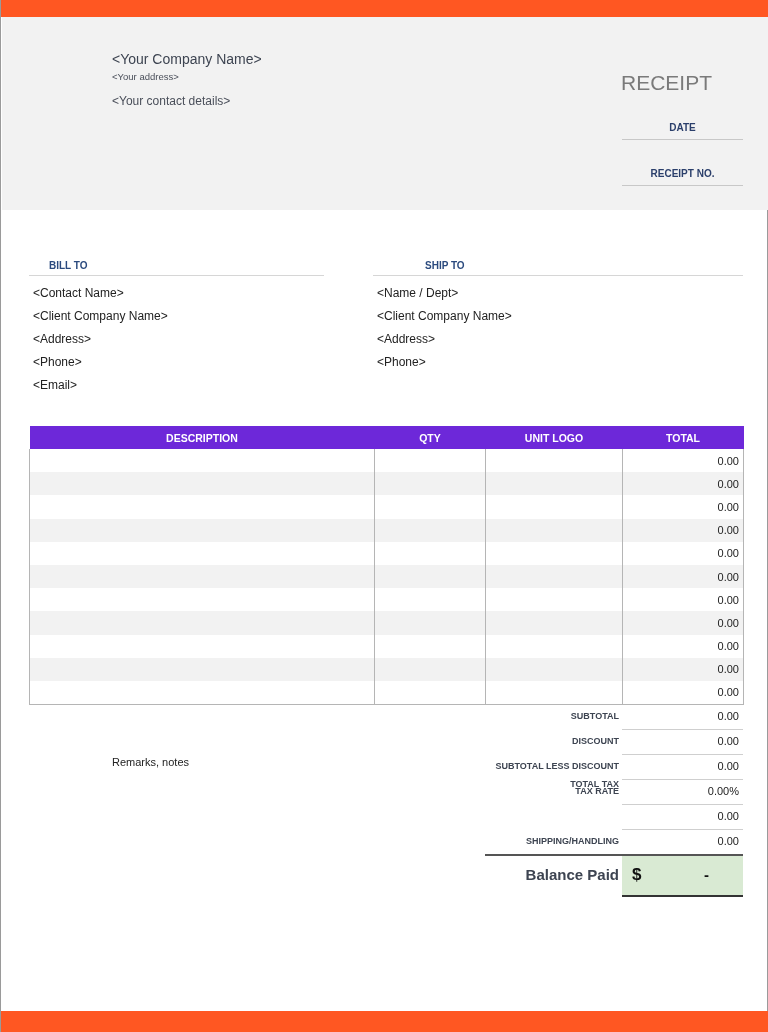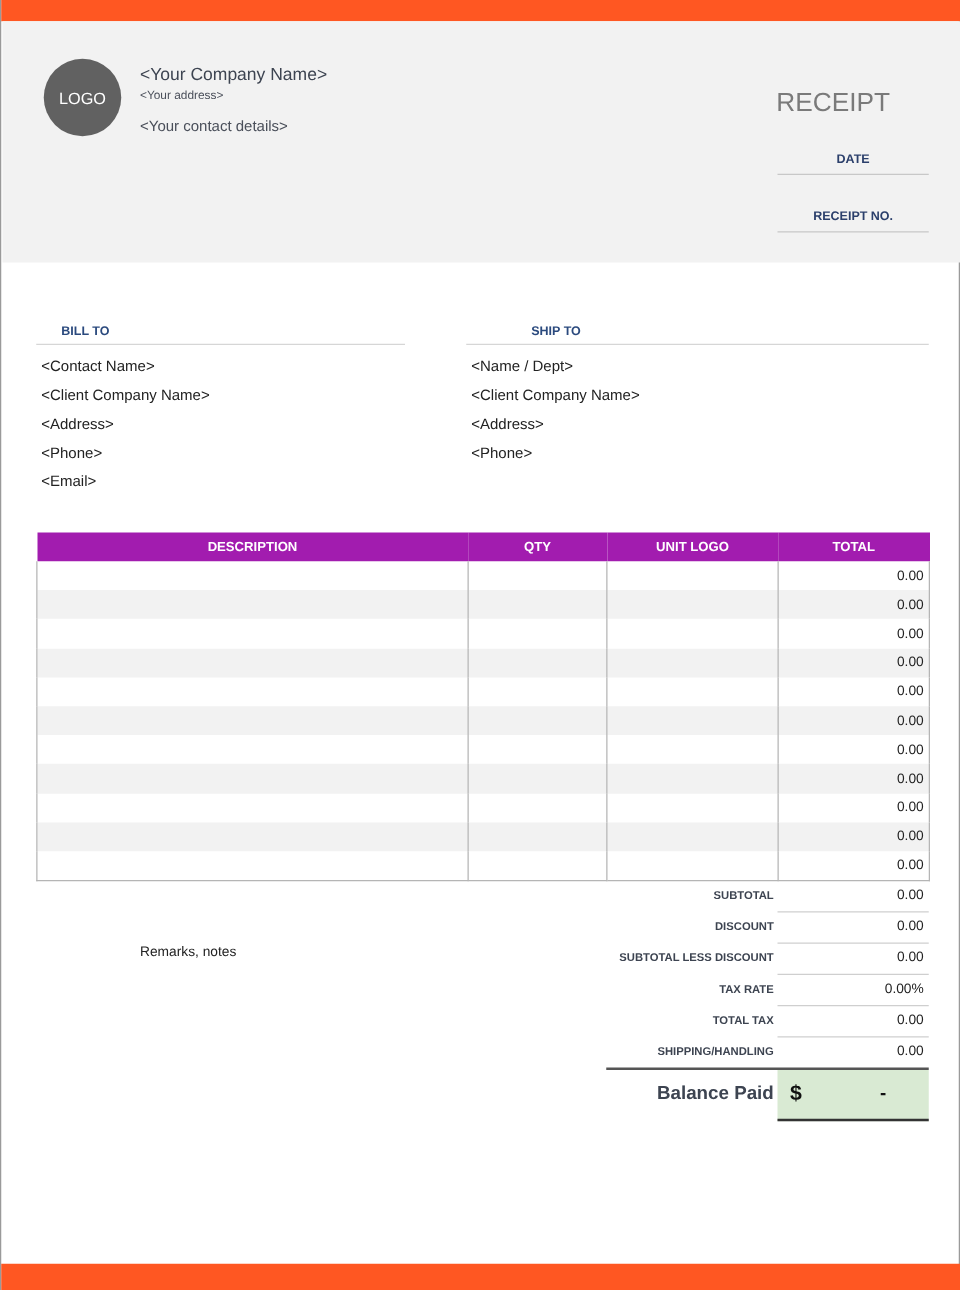--- a/index.html
+++ b/index.html
@@ -13,21 +13,21 @@
   .company-name { position: absolute; left: 111px; top: 51px; font-size: 14px; color: #3d4451; }
   .company-address { position: absolute; left: 111px; top: 71px; font-size: 9.5px; color: #4a4f5a; }
   .company-contact { position: absolute; left: 111px; top: 94px; font-size: 12px; color: #4a4f5a; }
   .receipt-title { position: absolute; left: 620px; top: 71px; width: 96px; font-size: 21px; color: #7a7a7a; text-align: left; }
   .meta-label { position: absolute; left: 621px; width: 121px; font-size: 10px; font-weight: bold; color: #2b3f6b; text-align: center; }
   .meta-line { position: absolute; left: 621px; width: 121px; height: 1px; background: #c8c8c8; }
   .section-title { position: absolute; font-size: 10px; font-weight: bold; color: #2b4a7e; padding-left: 16px; }
   .section-rule { position: absolute; height: 1px; background: #d6d6d6; }
   .addr-line { position: absolute; font-size: 12px; color: #222; }
   table.items { position: absolute; left: 28px; top: 426px; width: 714px; border-collapse: collapse; table-layout: fixed; }
-  table.items th { background: #a21caf; color: #ffffff; font-size: 10.5px; font-weight: bold; height: 23px; text-align: center; padding: 0; }
+  table.items th { background: #6d28d9; color: #ffffff; font-size: 10.5px; font-weight: bold; height: 23px; text-align: center; padding: 0; }
   table.items td { height: 23.2px; border-left: 1px solid #b5b5b5; border-right: 1px solid #b5b5b5; font-size: 11px; color: #222; padding: 0 4px; text-align: right; }
   table.items tr.alt td { background: #f2f2f2; }
   table.items tr.last td { border-bottom: 1px solid #b5b5b5; }
   .remarks { position: absolute; left: 111px; top: 710px; font-size: 11px; color: #222; margin-top: 46px; }
   .sum-label { position: absolute; left: 470px; width: 148px; font-size: 9px; font-weight: bold; color: #3d4451; text-align: right; }
   .sum-value { position: absolute; left: 621px; width: 117px; font-size: 11px; color: #222; text-align: right; }
   .sum-line { position: absolute; left: 621px; width: 121px; height: 1px; background: #cfcfcf; }
   .balance-rule { position: absolute; left: 484px; top: 854px; width: 258px; height: 2px; background: #555; }
   .balance-label { position: absolute; left: 484px; top: 866px; width: 134px; font-size: 15px; font-weight: bold; color: #3d4451; text-align: right; }
   .balance-box { position: absolute; left: 621px; top: 856px; width: 121px; height: 41px; background: #d9ead3; border-bottom: 2px solid #333; }
@@ -35,23 +35,20 @@
   .balance-value { position: absolute; left: 82px; top: 10px; font-size: 15px; font-weight: bold; color: #111; }
 </style>
 </head>
 <body>
 
 <div class="page">
   <div class="bar-top"></div>
 
   <div class="header-band"></div>
 
-  <div class="logo">
-    <span>LOGO</span>
-  </div>
   <div class="company-name">&lt;Your Company Name&gt;</div>
   <div class="company-address">&lt;Your address&gt;</div>
   <div class="company-contact">&lt;Your contact details&gt;</div>
 
   <div class="receipt-title">RECEIPT</div>
   <div class="meta-label" style="top:122px;">DATE</div>
   <div class="meta-line" style="top:139px;"></div>
   <div class="meta-label" style="top:168px;">RECEIPT NO.</div>
   <div class="meta-line" style="top:185px;"></div>
 
@@ -166,21 +163,21 @@
   <div class="sum-line" style="top:754px;"></div>
 
   <div class="sum-label" style="top:761px;">SUBTOTAL LESS DISCOUNT</div>
   <div class="sum-value" style="top:760px;">0.00</div>
   <div class="sum-line" style="top:779px;"></div>
 
   <div class="sum-label" style="top:786px;">TAX RATE</div>
   <div class="sum-value" style="top:785px;">0.00%</div>
   <div class="sum-line" style="top:804px;"></div>
 
-  <div class="sum-label" style="top:811px;">TOTAL TAX</div>
+  <div class="sum-label" style="top:779px;">TOTAL TAX</div>
   <div class="sum-value" style="top:810px;">0.00</div>
   <div class="sum-line" style="top:829px;"></div>
 
   <div class="sum-label" style="top:836px;">SHIPPING/HANDLING</div>
   <div class="sum-value" style="top:835px;">0.00</div>
 
   <div class="balance-rule"></div>
   <div class="balance-label">Balance Paid</div>
   <div class="balance-box">
     <span class="balance-currency">$</span>

